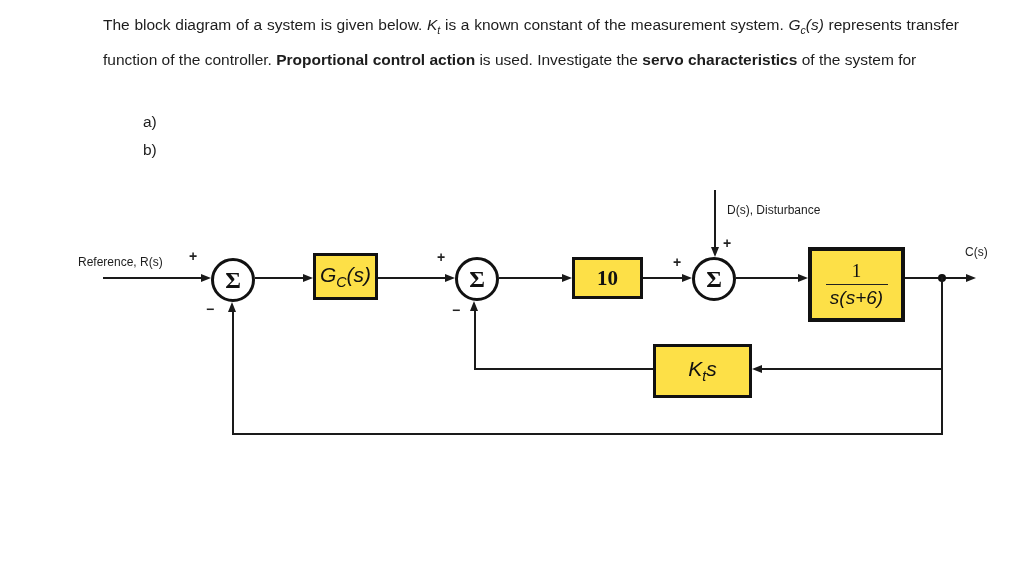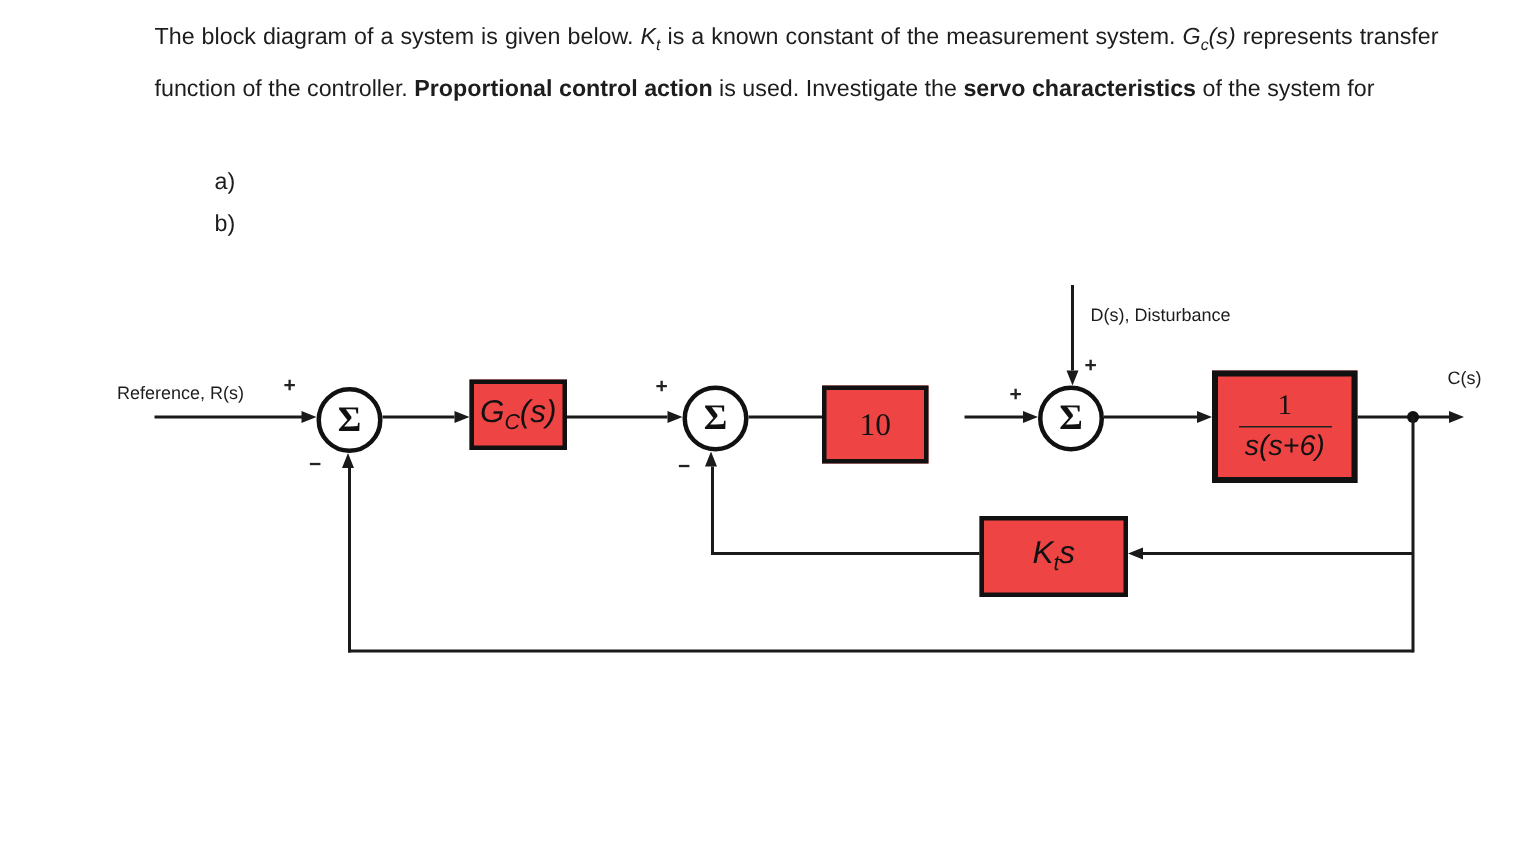--- a/index.html
+++ b/index.html
@@ -35,21 +35,21 @@
   .arr.u { border-left: 4px solid transparent; border-right: 4px solid transparent; border-bottom: 10px solid #1a1a1a; }
   .arr.d { border-left: 4px solid transparent; border-right: 4px solid transparent; border-top: 10px solid #1a1a1a; }
   .sum {
     position: absolute; width: 44px; height: 44px;
     border: 3px solid #111; border-radius: 50%; background: #fff;
     display: flex; align-items: center; justify-content: center;
     font-family: "Liberation Serif", "DejaVu Serif", serif;
     font-size: 24px; font-weight: 600; color: #111;
   }
   .blk {
-    position: absolute; border: 3px solid #111; background: #ef4444;
+    position: absolute; border: 3px solid #111; background: #fde047;
     display: flex; align-items: center; justify-content: center;
     font-family: "Liberation Serif", "DejaVu Serif", serif;
     font-size: 21px; color: #111;
   }
   .blk.thick { border-width: 4px; }
   .sign { position: absolute; font-size: 14px; font-weight: 700; color: #222; }
   .lbl { position: absolute; font-size: 12px; color: #1d1d1d; white-space: nowrap; }
   .dot { position: absolute; width: 8px; height: 8px; border-radius: 50%; background: #111; }
   .frac { display: flex; flex-direction: column; align-items: center; line-height: 1.15; font-size: 19px; }
   .frac .bar { width: 62px; height: 1.5px; background: #222; margin: 2px 0; }
@@ -94,21 +94,21 @@
     <span class="sign" style="left:437px; top:249px;">+</span>
     <span class="sign" style="left:452px; top:302px;">−</span>
 
     <div class="sum" style="left:455px; top:257px;">
       <span>Σ</span>
     </div>
 
     <div class="h" style="left:499px; top:277px; width:63px;"></div>
     <div class="arr r" style="left:562px; top:274px;"></div>
 
-    <div class="blk" style="left:548px; top:257px; width:71px; height:52px;">
+    <div class="blk" style="left:572px; top:257px; width:71px; height:42px;font-weight:bold;">
       <span>10</span>
     </div>
 
     <div class="h" style="left:643px; top:277px; width:39px;"></div>
     <div class="arr r" style="left:682px; top:274px;"></div>
     <span class="sign" style="left:673px; top:254px;">+</span>
     <span class="sign" style="left:723px; top:235px;">+</span>
 
     <span class="lbl" style="left:727px; top:203px;">D(s), Disturbance</span>
     <div class="v" style="left:714px; top:190px; height:57px;"></div>

